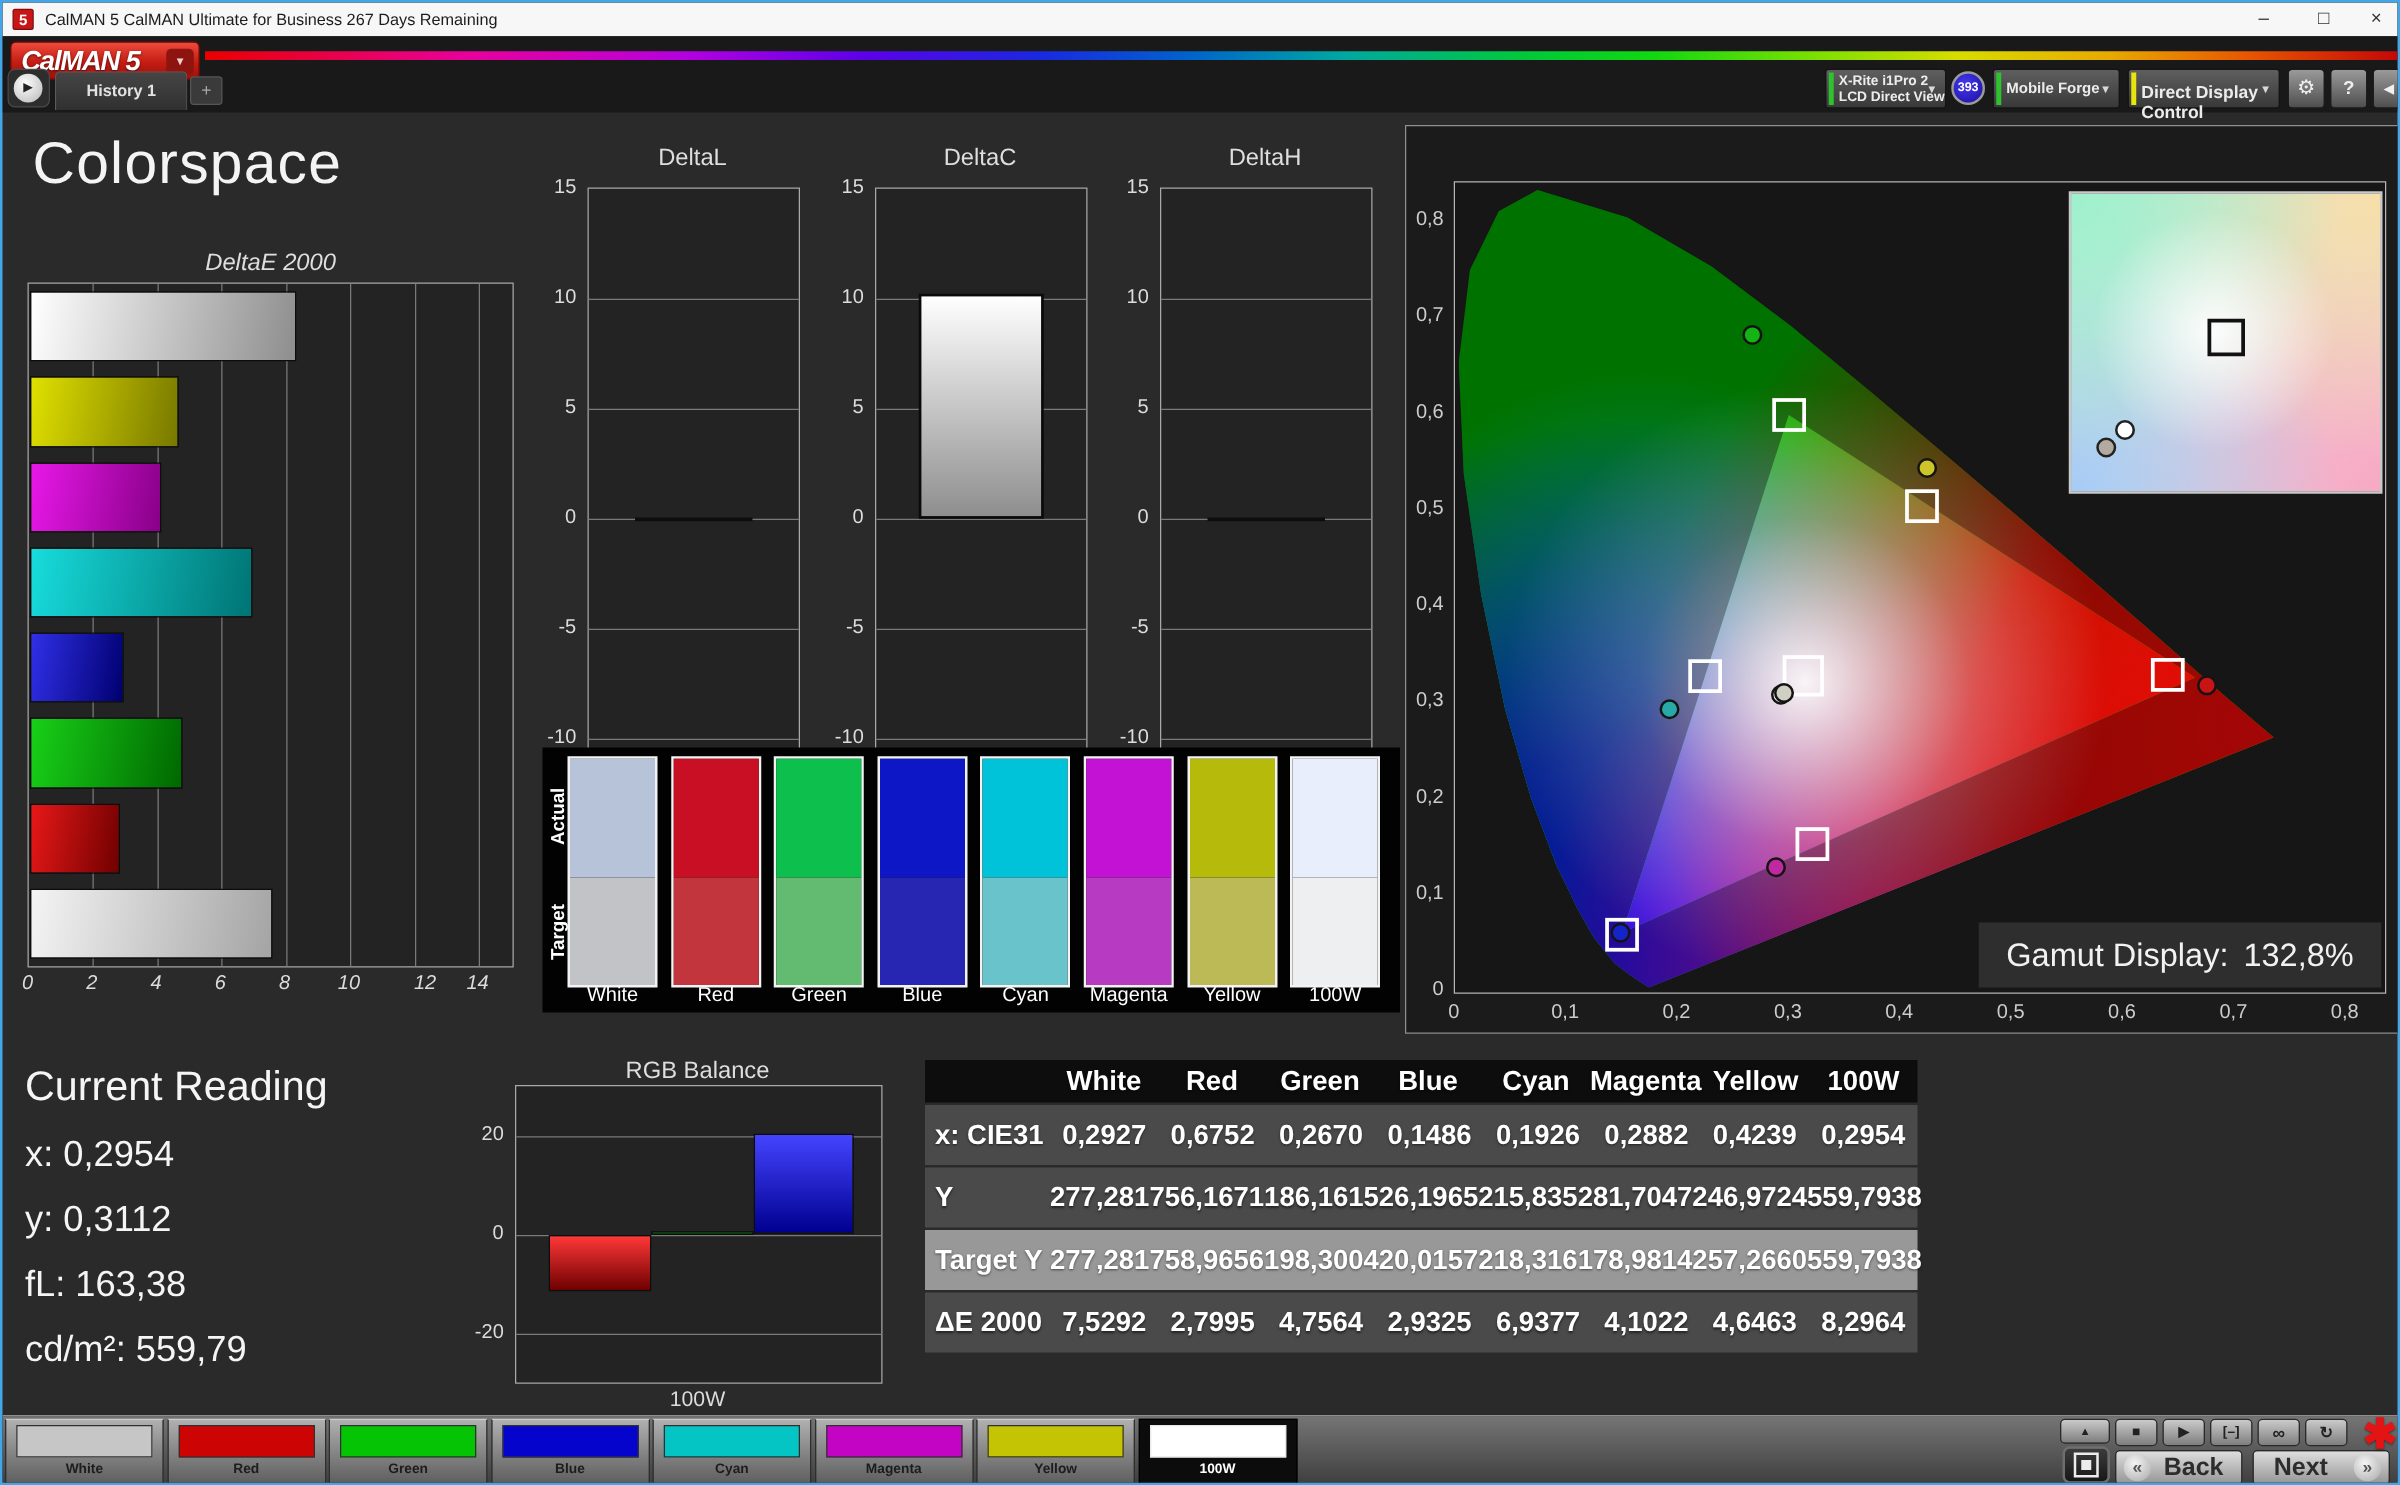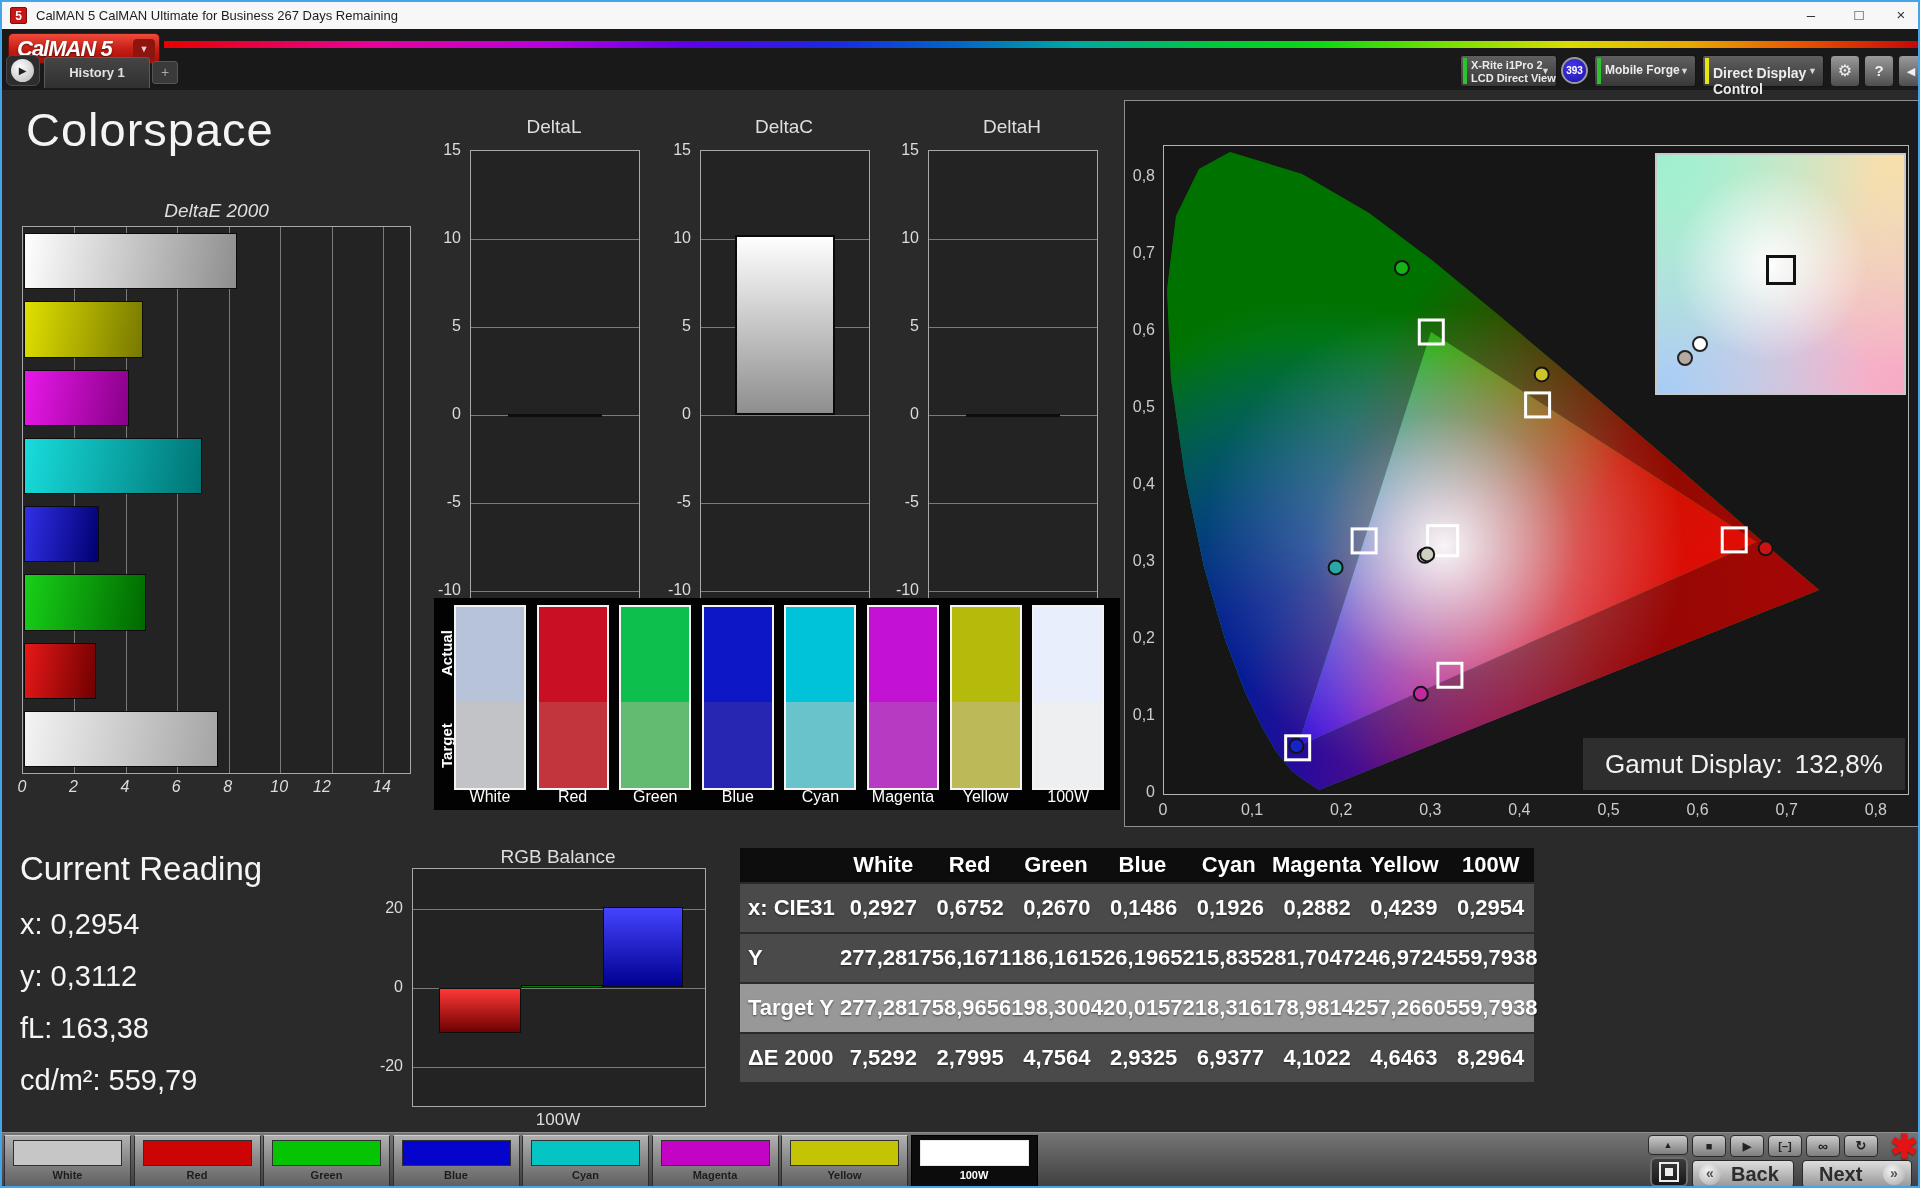--- a/index.html
+++ b/index.html
@@ -243,21 +243,21 @@
         <div class="hbar" style="top: 415.5px; height: 56.25px; width: 71.9871px; background: linear-gradient(100deg, rgb(232, 24, 24) 0%, rgb(112, 0, 0) 100%);"></div>
         <div class="hbar" style="top: 483.75px; height: 56.25px; width: 193.608px; background: linear-gradient(100deg, rgb(244, 244, 244) 0%, rgb(164, 164, 164) 100%);"></div>
       </div>
     <div id="deltae-xaxis">
         <span class="xtick" style="left: 0px;">0</span>
         <span class="xtick" style="left: 51.4286px;">2</span>
         <span class="xtick" style="left: 102.857px;">4</span>
         <span class="xtick" style="left: 154.286px;">6</span>
         <span class="xtick" style="left: 205.714px;">8</span>
         <span class="xtick" style="left: 257.143px;">10</span>
-        <span class="xtick" style="left: 300px;">12</span>
+        <span class="xtick" style="left: 318px;">12</span>
         <span class="xtick" style="left: 360px;">14</span>
       </div>
   </div>
 
   <div id="chart-dl" class="delta-chart">
     <div class="chart-title">DeltaL</div>
     <div class="yaxis" id="dl-yaxis">
         <span class="ytick" style="top: -9px;">15</span>
         <span class="ytick" style="top: 79px;">10</span>
         <span class="ytick" style="top: 167px;">5</span>

